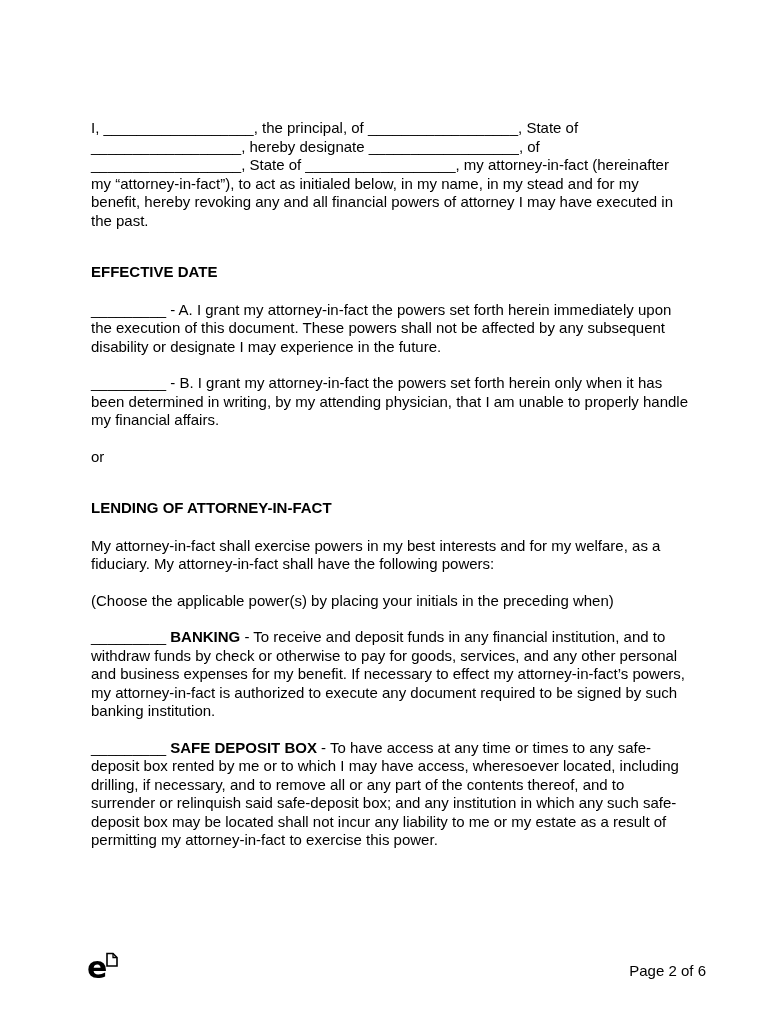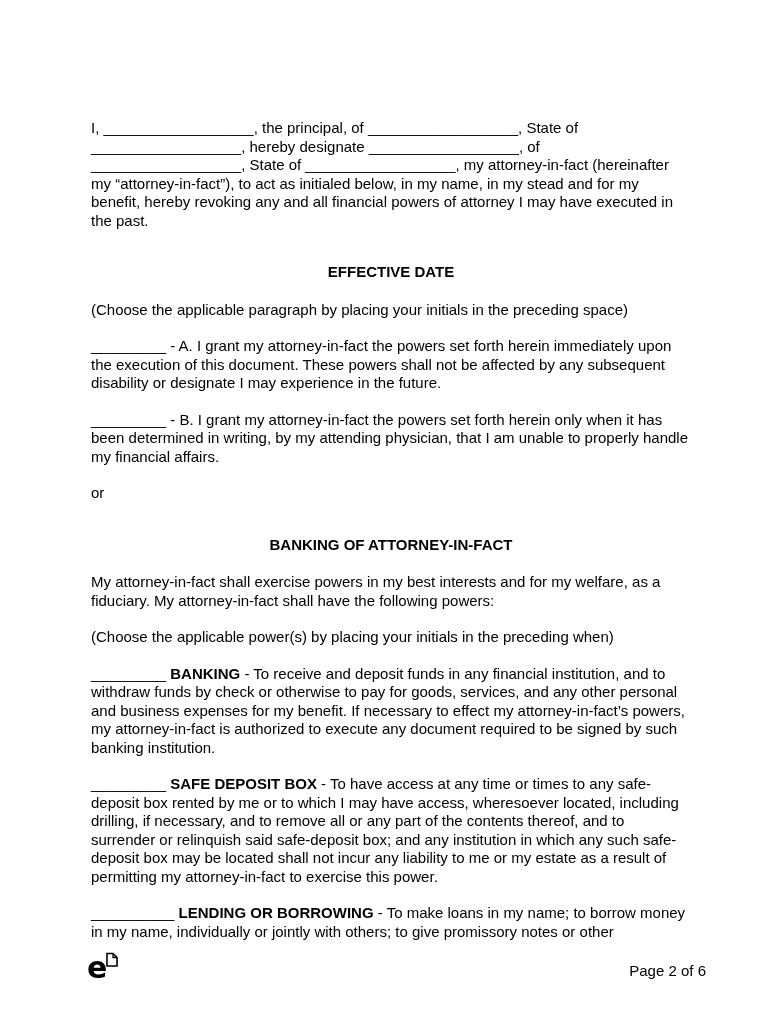--- a/index.html
+++ b/index.html
@@ -24,21 +24,20 @@
     right: 79px;
     top: 119px;
     font-size: 15px;
     line-height: 18.5px;
   }
   .content p { margin: 0 0 18px 0; }
   .content h2 {
     font-size: 15px;
     line-height: 18.5px;
     font-weight: bold;
-    text-align: center;
     margin: 33px 0 19px 0;
   }
   .power-title { font-weight: bold; }
   .footer {
     position: absolute;
     left: 88px;
     right: 64px;
     bottom: 44px;
     display: flex;
     justify-content: space-between;
@@ -55,45 +54,41 @@
 <body>
 
 <div class="page">
 
   <div class="content">
 
     <p>I, __________________, the principal, of __________________, State of __________________, hereby designate __________________, of __________________, State of __________________, my attorney-in-fact (hereinafter my “attorney-in-fact”), to act as initialed below, in my name, in my stead and for my benefit, hereby revoking any and all financial powers of attorney I may have executed in the past.</p>
 
     <h2>EFFECTIVE DATE</h2>
 
-    <p>(Choose the applicable paragraph by placing your initials in the preceding space)</p>
 
     <p>_________ - A. I grant my attorney-in-fact the powers set forth herein immediately upon the execution of this document. These powers shall not be affected by any subsequent disability or designate I may experience in the future.</p>
 
     <p>_________ - B. I grant my attorney-in-fact the powers set forth herein only when it has been determined in writing, by my attending physician, that I am unable to properly handle my financial affairs.</p>
 
     <p>or</p>
 
-    <h2>BANKING OF ATTORNEY-IN-FACT</h2>
+    <h2>LENDING OF ATTORNEY-IN-FACT</h2>
 
     <p>My attorney-in-fact shall exercise powers in my best interests and for my welfare, as a fiduciary. My attorney-in-fact shall have the following powers:</p>
 
     <p>(Choose the applicable power(s) by placing your initials in the preceding when)</p>
 
     <p>
       <span>_________ </span><span class="power-title">BANKING</span><span> - To receive and deposit funds in any financial institution, and to withdraw funds by check or otherwise to pay for goods, services, and any other personal and business expenses for my benefit.  If necessary to effect my attorney-in-fact’s powers, my attorney-in-fact is authorized to execute any document required to be signed by such banking institution.</span>
     </p>
 
     <p>
       <span>_________ </span><span class="power-title">SAFE DEPOSIT BOX</span><span> - To have access at any time or times to any safe-deposit box rented by me or to which I may have access, wheresoever located, including drilling, if necessary, and to remove all or any part of the contents thereof, and to surrender or relinquish said safe-deposit box; and any institution in which any such safe-deposit box may be located shall not incur any liability to me or my estate as a result of permitting my attorney-in-fact to exercise this power.</span>
     </p>
 
-    <p>
-      <span>__________ </span><span class="power-title">LENDING OR BORROWING</span><span> - To make loans in my name; to borrow money in my name, individually or jointly with others; to give promissory notes or other</span>
-    </p>
 
   </div>
 
   <div class="footer">
     <span class="logo">
       <svg width="32" height="28" viewBox="0 0 32 28" aria-hidden="true">
         <text x="-1" y="26" font-size="30" font-weight="bold" fill="#000000" font-family="DejaVu Sans, sans-serif">e</text>
         <path d="M19 1.5 h6 l4 4 v8.5 h-10 z" fill="#ffffff" stroke="#000000" stroke-width="1.6"></path>
         <path d="M25 1.5 v4 h4" fill="none" stroke="#000000" stroke-width="1.3"></path>
       </svg>

